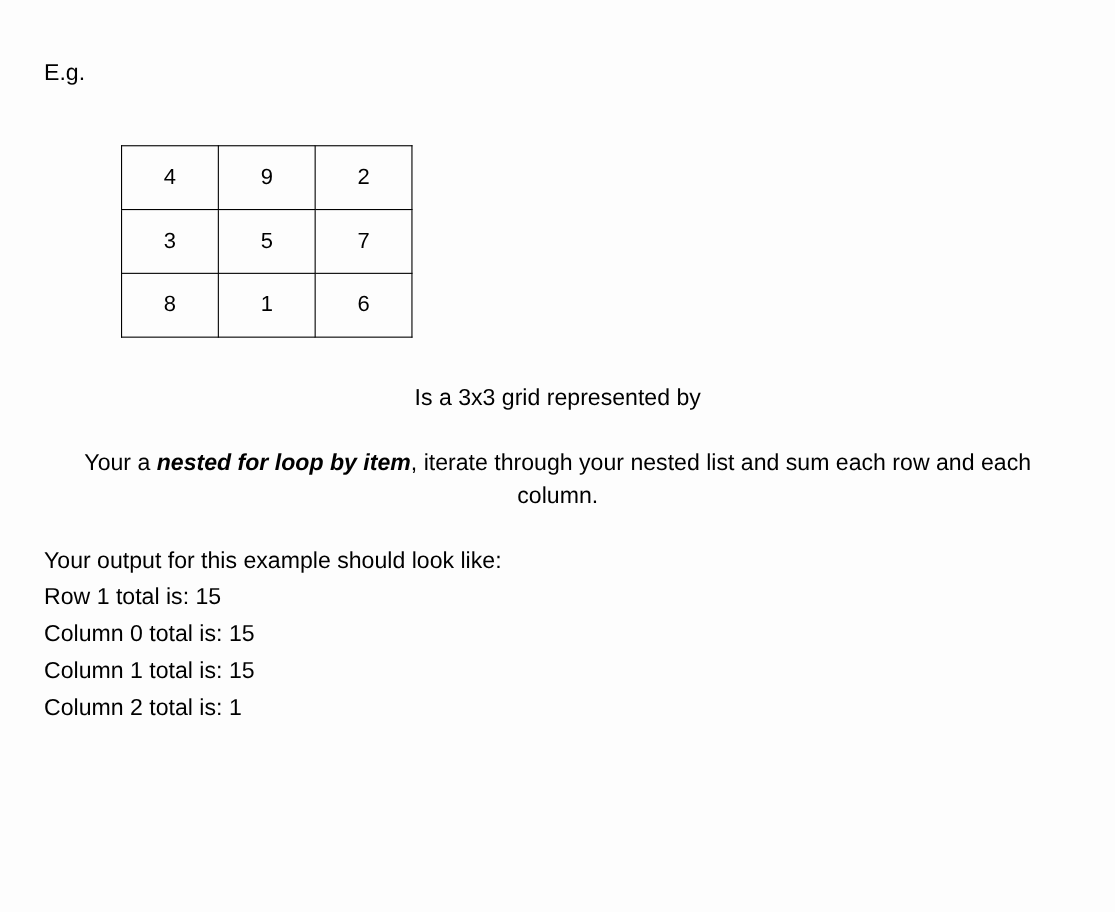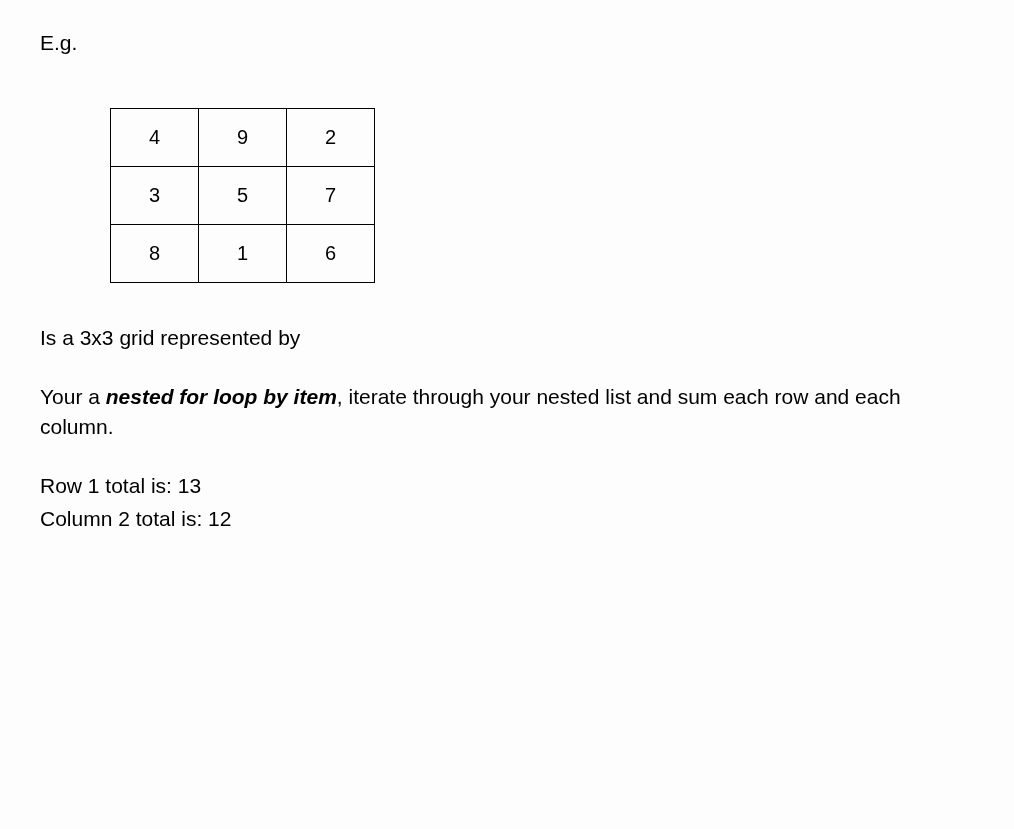--- a/index.html
+++ b/index.html
@@ -10,20 +10,21 @@
       font-size: 21px;
       color: #000;
       background: #fdfdfd;
       margin: 0;
       padding: 28px 40px;
       width: 1014px;
       line-height: 1.45;
     }
     .example-label {
       margin-bottom: 50px;
+      margin-top: 24px;
     }
     .grid-wrapper {
       margin-left: 70px;
       margin-bottom: 40px;
     }
     table.grid {
       border-collapse: collapse;
     }
     table.grid td {
       border: 1px solid #000;
@@ -31,20 +32,21 @@
       height: 58px;
       text-align: center;
       vertical-align: middle;
       font-size: 20px;
     }
     .para {
       margin-bottom: 6px;
     }
     .block {
       margin-bottom: 28px;
+      text-align: center;
     }
     .bold-italic {
       font-weight: bold;
       font-style: italic;
     }
     .output-line {
       margin-bottom: 3px;
     }
   </style>
 </head>
@@ -76,15 +78,18 @@
 
 <div class="block">
   <div class="para">Is a 3x3 grid represented by</div>
 </div>
 
 <div class="block">
   <span>Your a </span><span class="bold-italic">nested for loop by item</span><span>, iterate through your nested list and sum each row and each column.</span>
 </div>
 
 <div>
-  <div class="output-line">Row 1 total is:  13</div>
-  <div class="output-line">Column 2 total is:  12</div>
+  <div class="output-line">Your output for this example should look like:</div>
+  <div class="output-line">Row 1 total is:  15</div>
+  <div class="output-line">Column 0 total is:  15</div>
+  <div class="output-line">Column 1 total is:  15</div>
+  <div class="output-line">Column 2 total is:  1</div>
 </div>
 
 </body></html>

